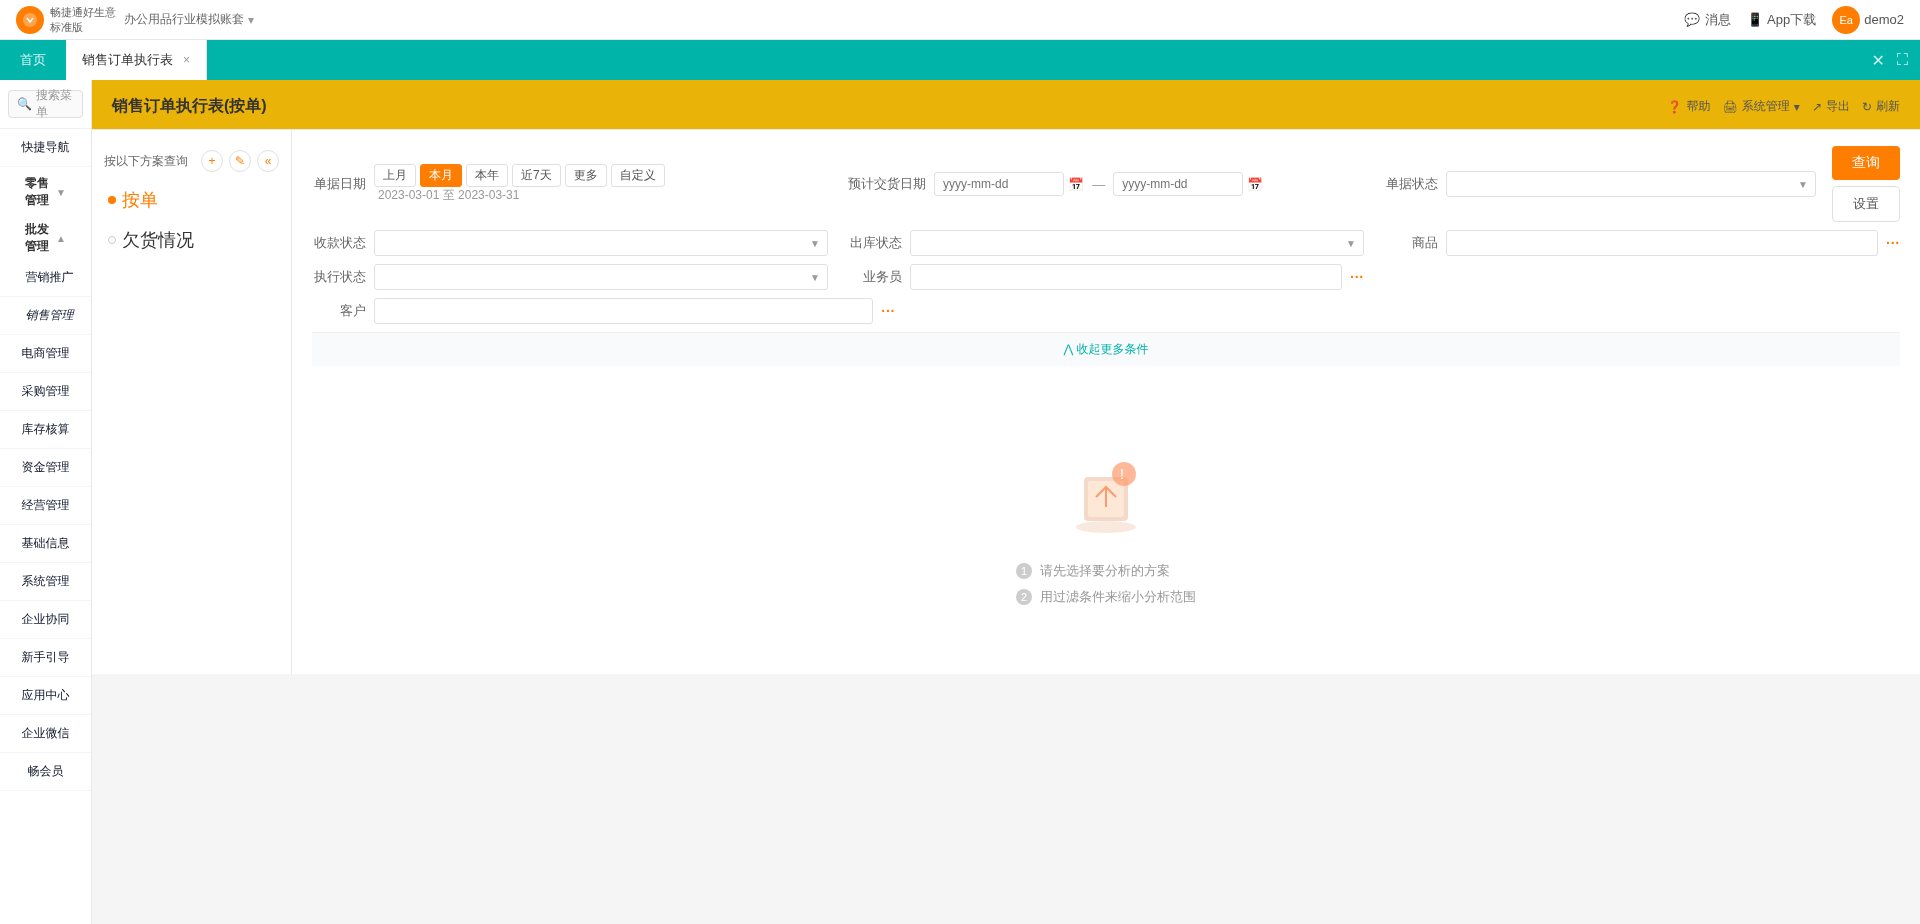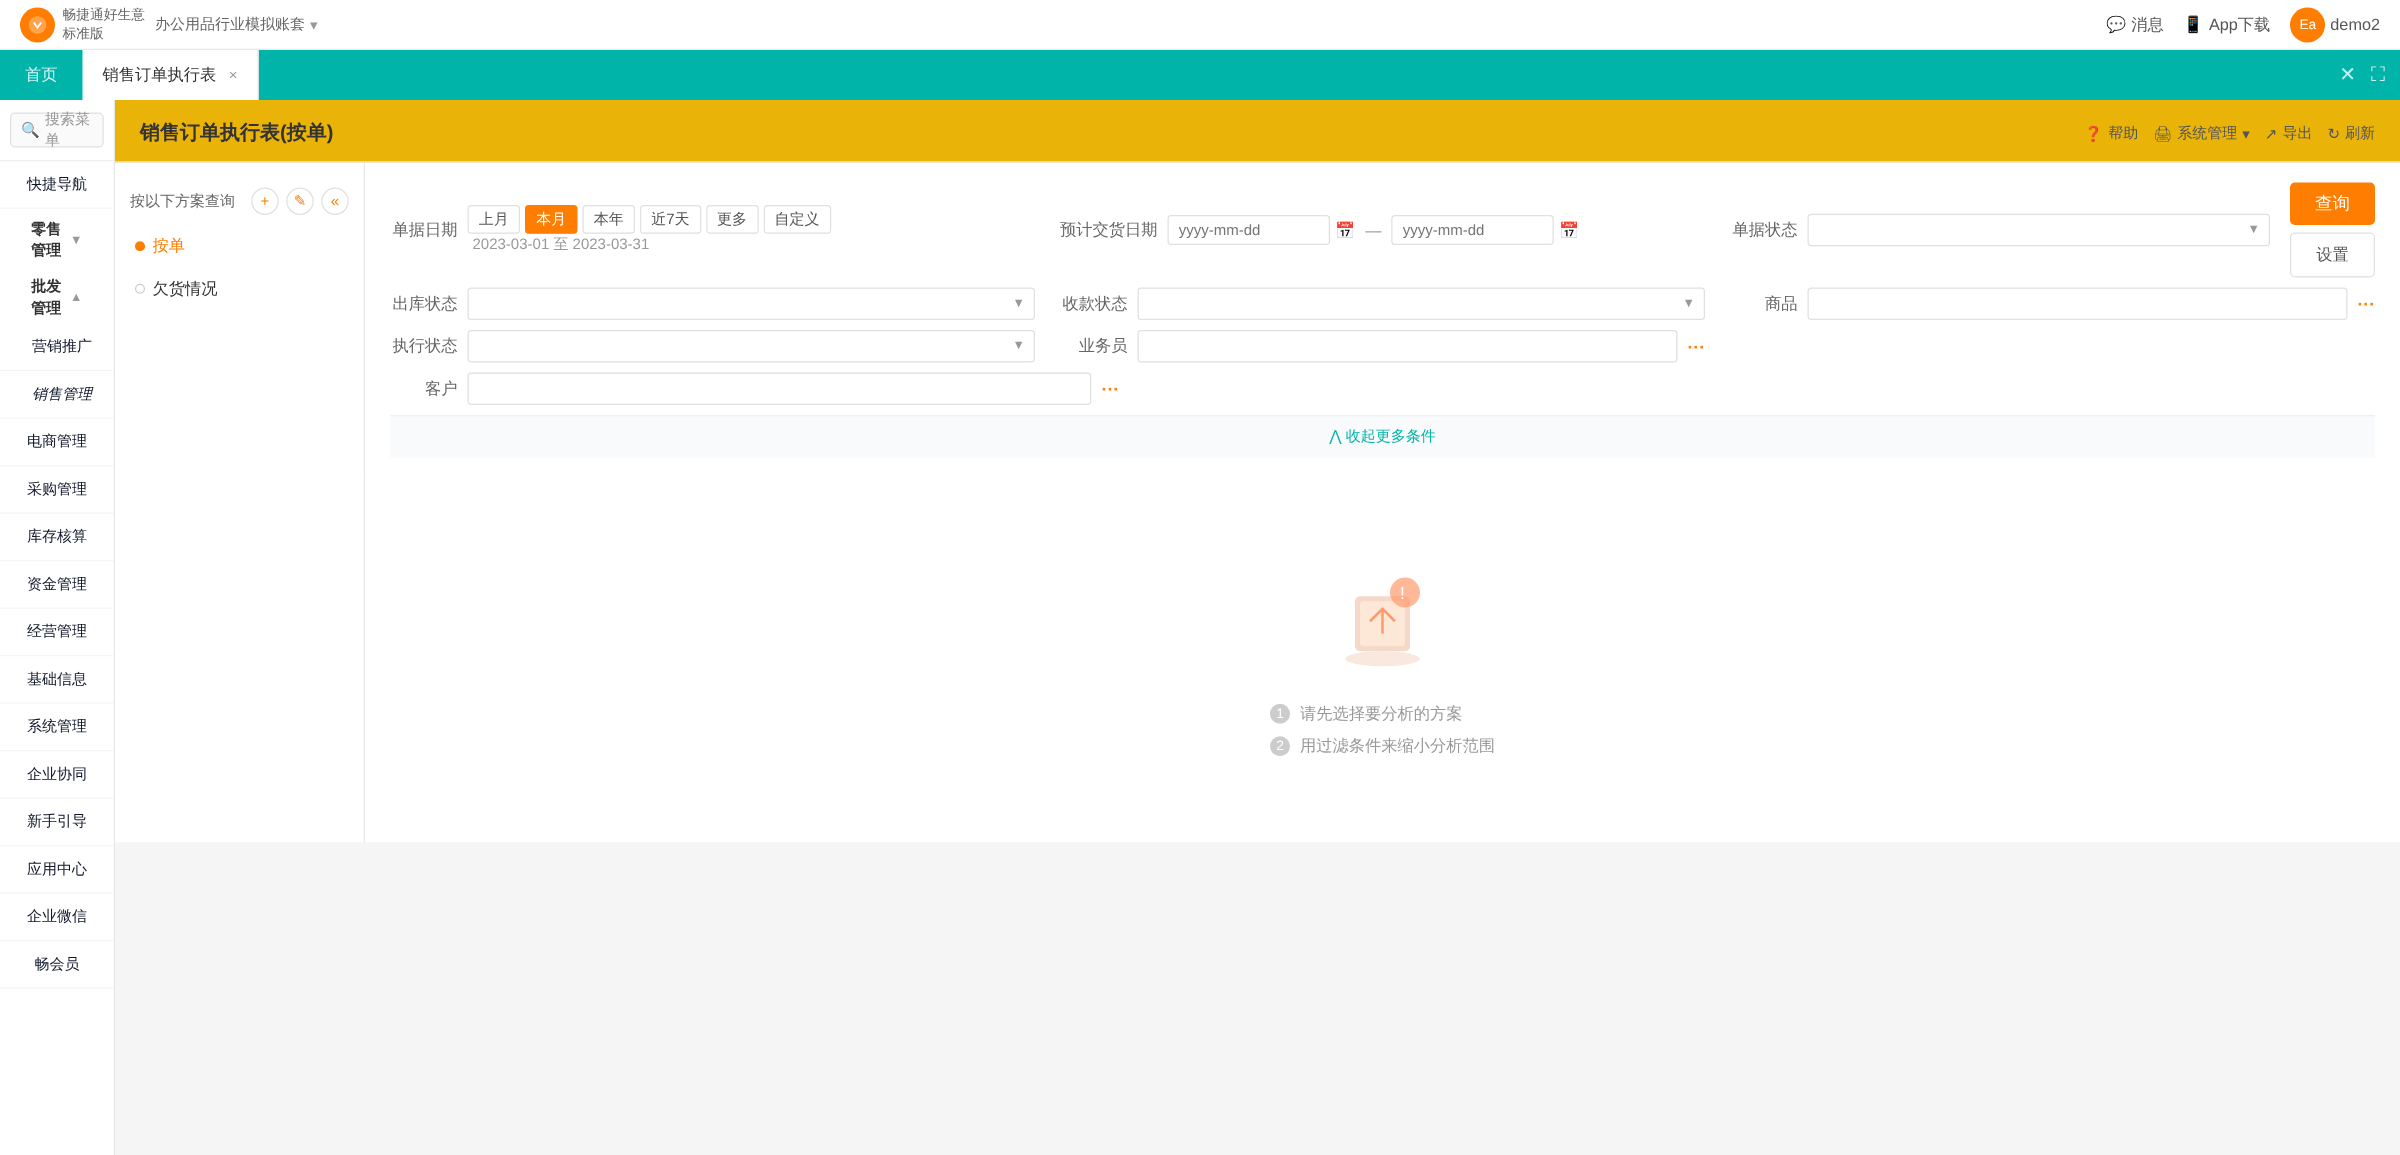--- a/index.html
+++ b/index.html
@@ -258,21 +258,21 @@
     .left-panel-action {
       width: 22px; height: 22px;
       border-radius: 50%;
       border: 1px solid #e0e0e0;
       display: flex; align-items: center; justify-content: center;
       cursor: pointer; font-size: 12px; color: #ff7d00;
     }
     .left-panel-item {
       padding: 8px 16px;
       cursor: pointer;
-      font-size: 13px;
+      font-size: 18px;
       color: #333;
       display: flex;
       align-items: center;
       gap: 6px;
     }
     .left-panel-item.active { color: #ff7d00; }
 
     
     .main-content {
       flex: 1;
@@ -567,29 +567,29 @@
               </div>
               <div class="right-query-btns">
                 <button class="query-btn">查询</button>
                 <button class="settings-btn">设置</button>
               </div>
             </div>
           </div>
 
           <div class="filter-grid">
             <div class="filter-item">
-              <span class="filter-item-label">出库状态</span>
+              <span class="filter-item-label">收款状态</span>
               <div class="select-full-wrapper">
                 <select class="select-control-full">
                   <option></option>
                 </select>
               </div>
             </div>
             <div class="filter-item">
-              <span class="filter-item-label">收款状态</span>
+              <span class="filter-item-label">出库状态</span>
               <div class="select-full-wrapper">
                 <select class="select-control-full">
                   <option></option>
                 </select>
               </div>
             </div>
             <div class="filter-item">
               <span class="filter-item-label">商品</span>
               <div style="flex:1;display:flex;align-items:center;gap:4px;">
                 <input type="text" class="filter-input" style="flex: 1 1 0%;">

